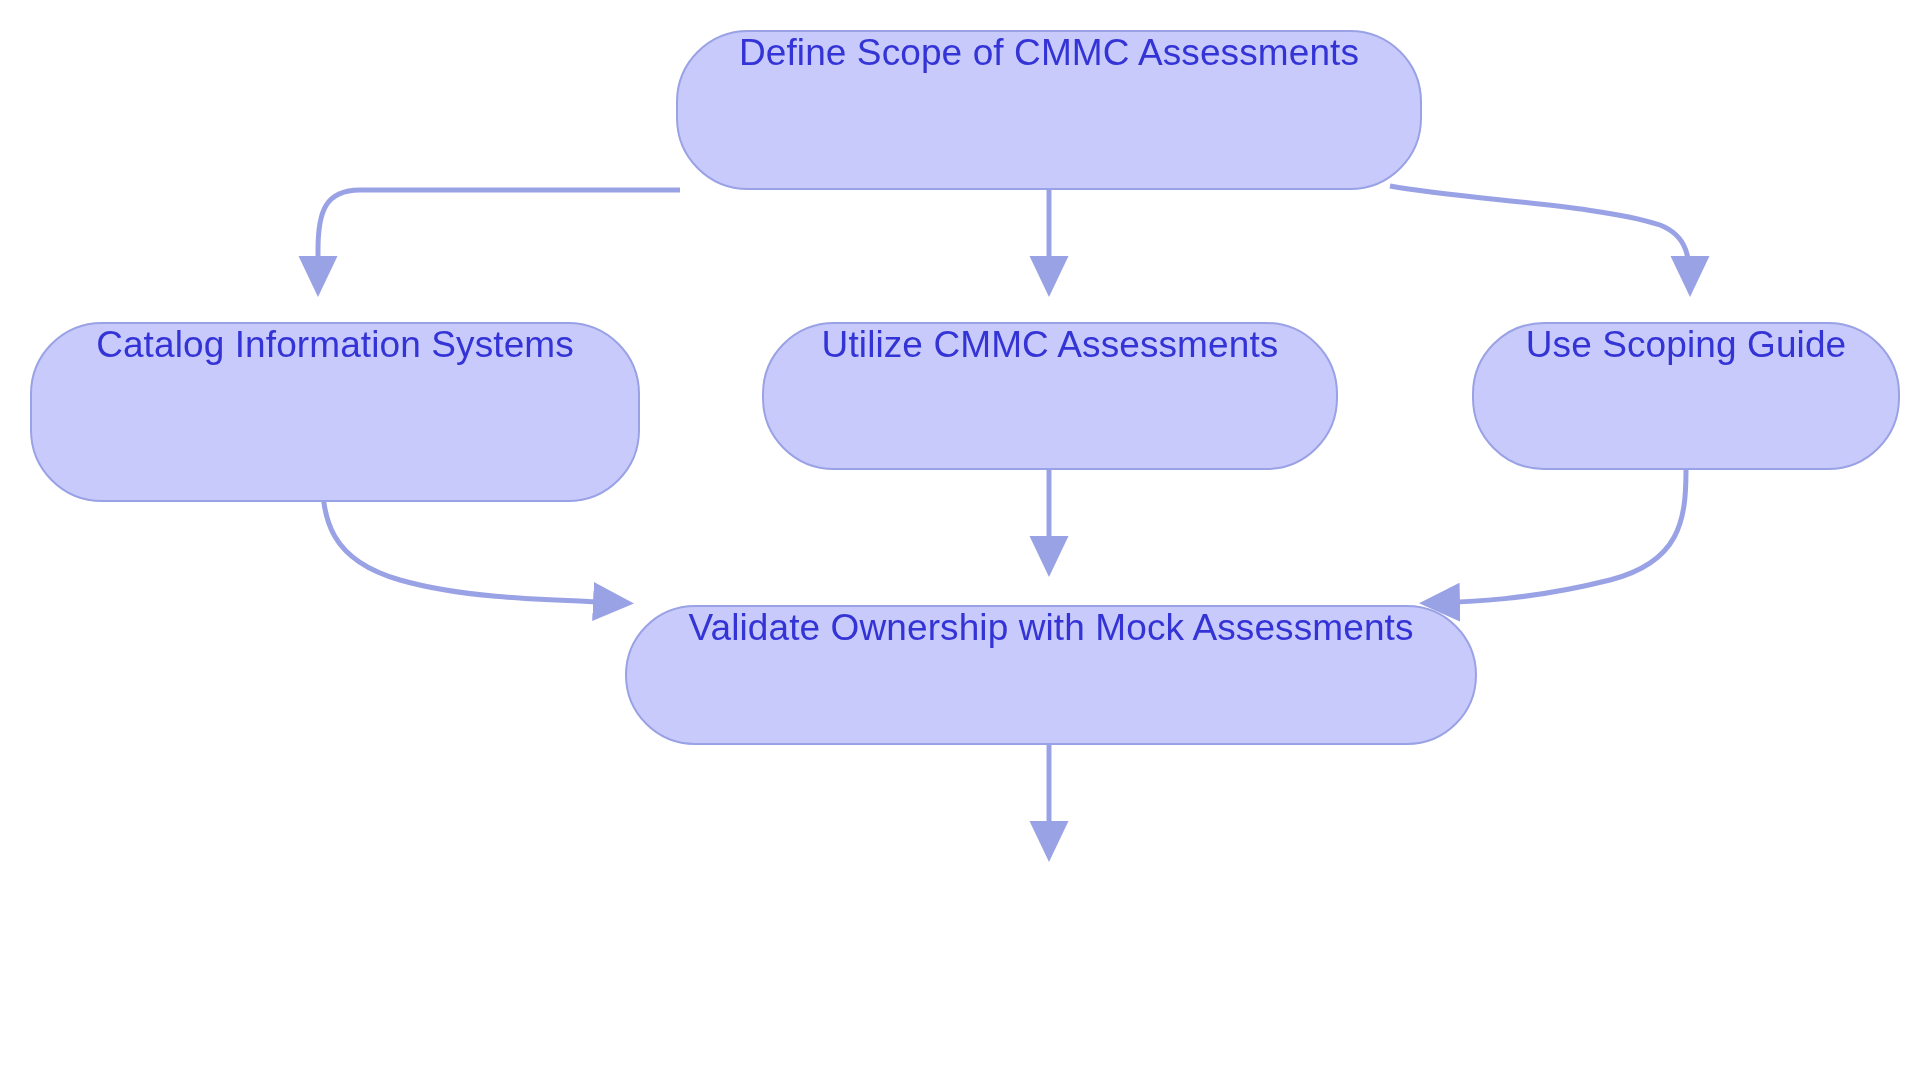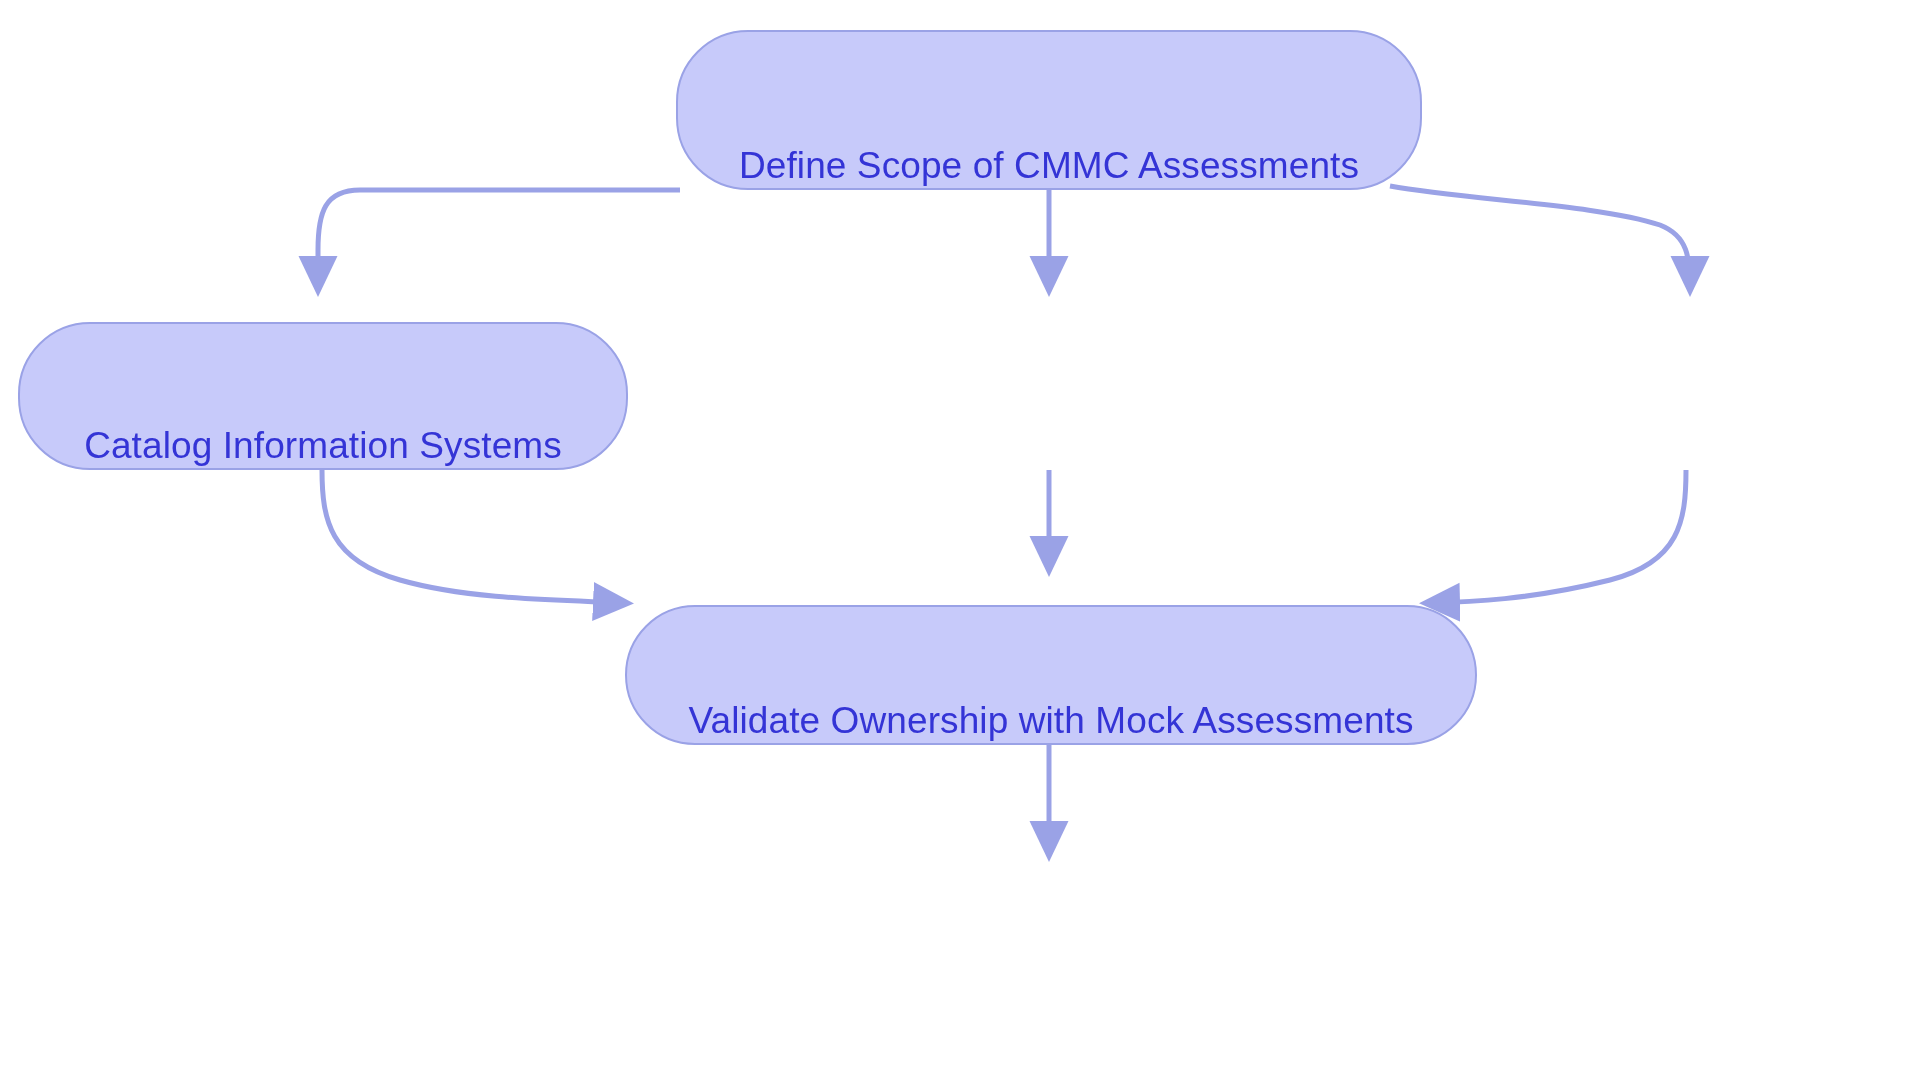--- a/index.html
+++ b/index.html
@@ -25,40 +25,40 @@
     left: 0;
     top: 0;
     width: 1920px;
     height: 1083px;
     pointer-events: none;
   }
   .node {
     position: absolute;
     box-sizing: border-box;
     display: flex;
-    align-items: flex-end;
+    align-items: flex-start;
     justify-content: center;
     background: #c7cafa;
     border: 2px solid #9aa2e6;
     border-radius: 72px;
     z-index: 2;
   }
   .node-label {
     color: #3434d6;
     font-family: "Liberation Sans", sans-serif;
     font-size: 37px;
     font-weight: 400;
     letter-spacing: 0.1px;
     line-height: 1.15;
     white-space: nowrap;
     text-align: center;
   }
   
   #node-define-scope      { left: 676px;  top: 30px;  width: 746px; height: 160px; }
-  #node-catalog-systems   { left: 18px;   top: 322px; width: 610px; height: 148px; }
+  #node-catalog-systems   { left: 30px;   top: 322px; width: 610px; height: 180px; }
   #node-utilize-cmmc      { left: 762px;  top: 322px; width: 576px; height: 148px; }
   #node-use-scoping-guide { left: 1472px; top: 322px; width: 428px; height: 148px; }
   #node-validate-readiness{ left: 625px;  top: 605px; width: 852px; height: 140px; }
   #node-ensure-ownership  { left: 592px;  top: 890px; width: 918px; height: 148px; }
 </style>
 </head>
 <body>
 
 <div id="canvas">
 
@@ -85,20 +85,26 @@
   </svg>
 
   <div class="node" id="node-define-scope">
     <span class="node-label">Define Scope of CMMC Assessments</span>
   </div>
 
   <div class="node" id="node-catalog-systems">
     <span class="node-label">Catalog Information Systems</span>
   </div>
 
+  <div class="node" id="node-utilize-cmmc">
+    <span class="node-label">Utilize CMMC Assessments</span>
+  </div>
 
+  <div class="node" id="node-use-scoping-guide">
+    <span class="node-label">Use Scoping Guide</span>
+  </div>
 
   <div class="node" id="node-validate-readiness">
     <span class="node-label">Validate Ownership with Mock Assessments</span>
   </div>
 
 
 </div>
 
 </body></html>

